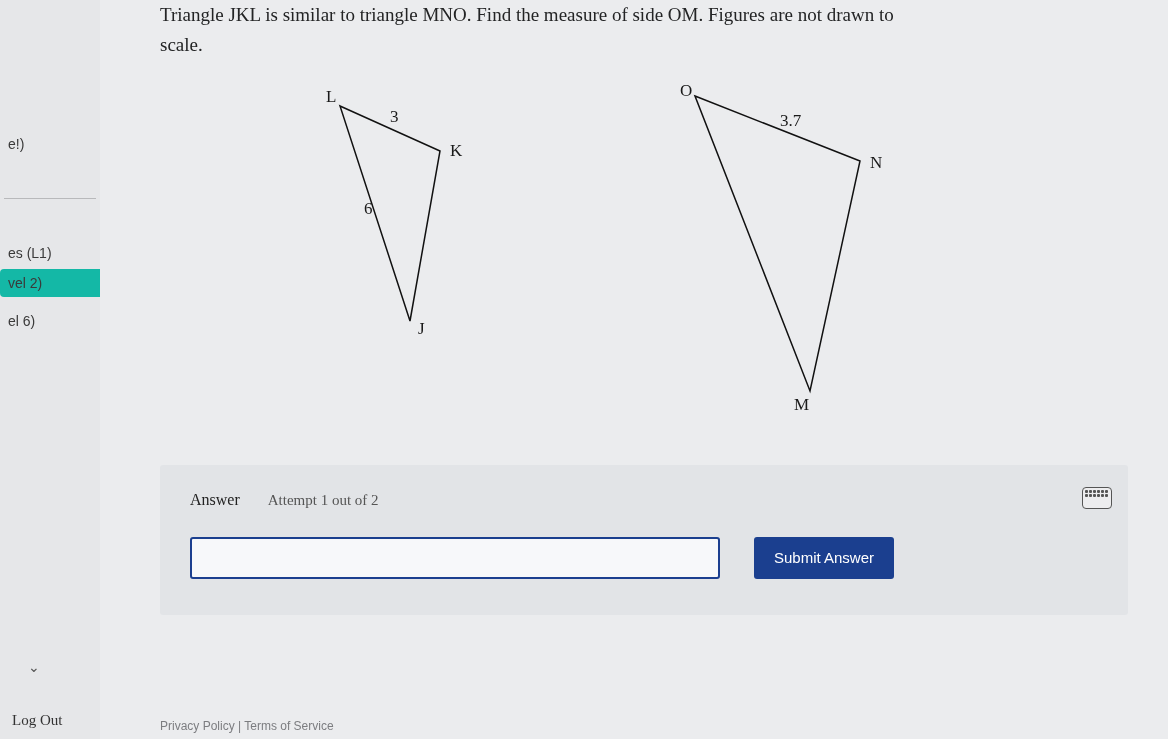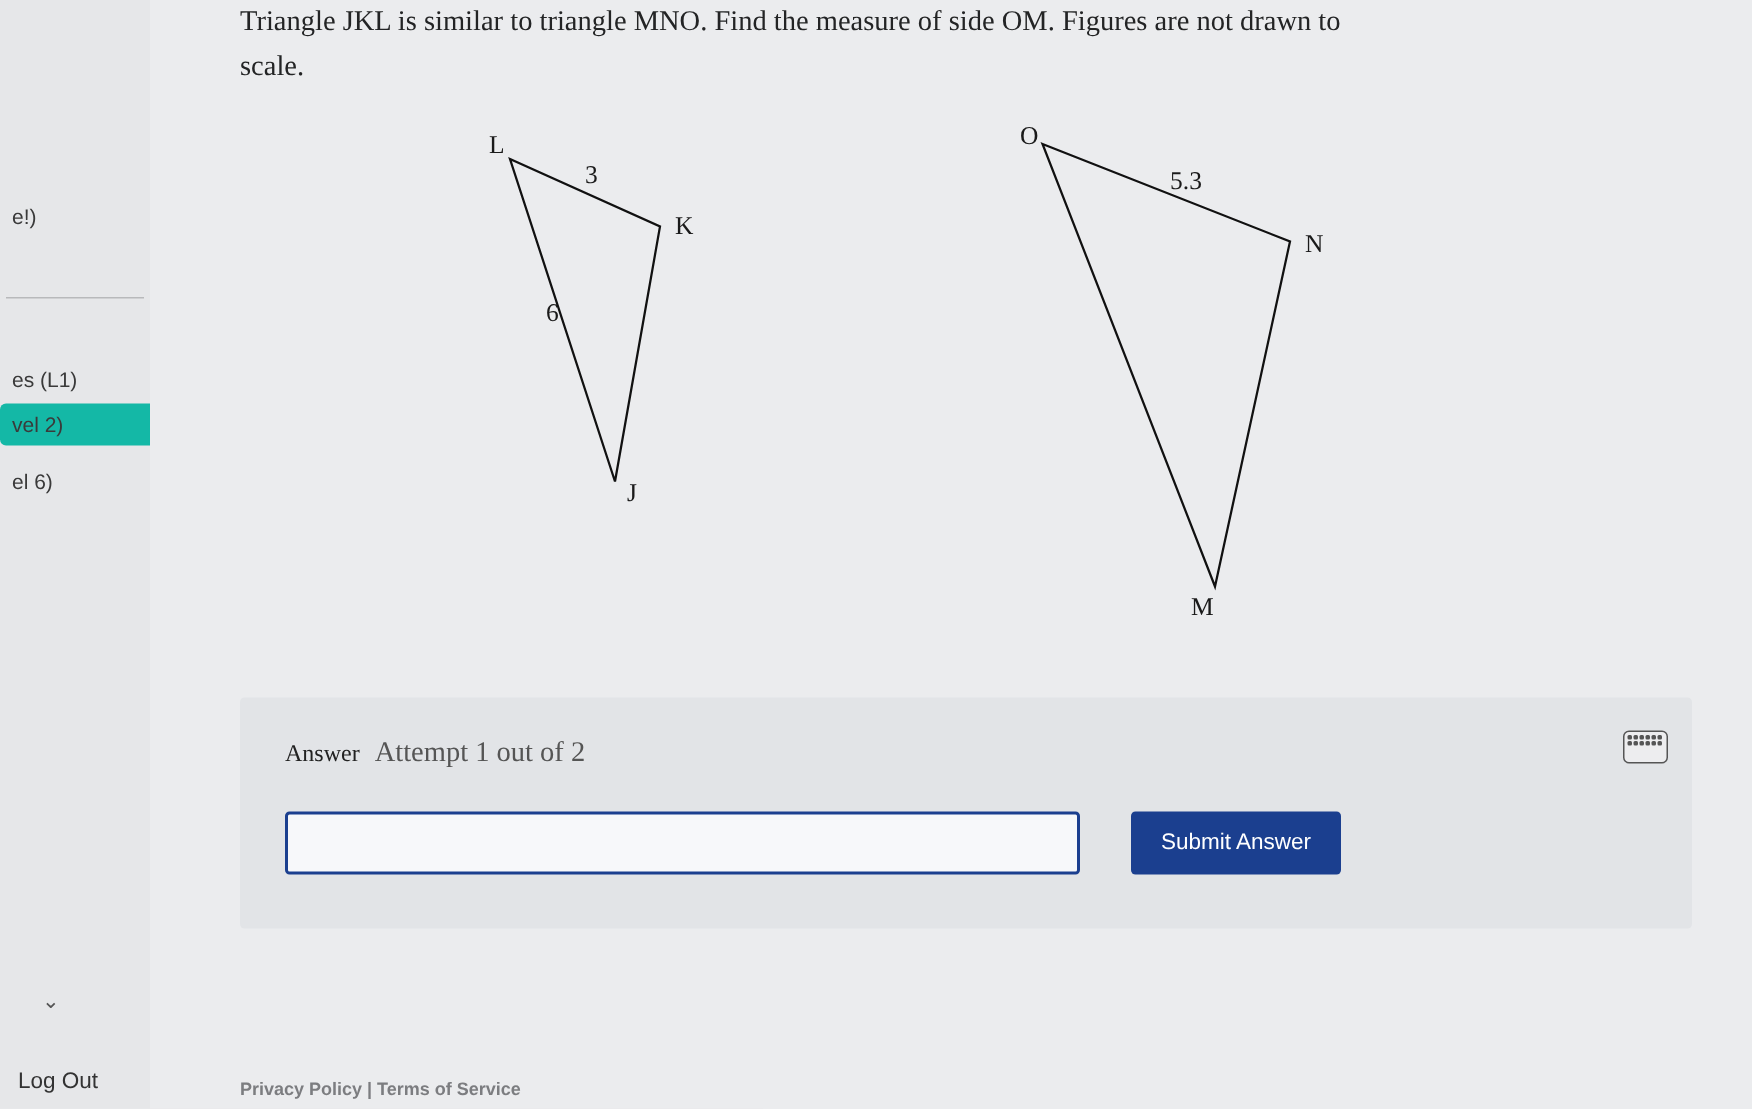--- a/index.html
+++ b/index.html
@@ -42,21 +42,21 @@
     left: 28px;
     bottom: 64px;
     font-size: 14px;
     color: #555;
     font-family: Arial, sans-serif;
   }
   .logout {
     position: absolute;
     left: 12px;
     bottom: 10px;
-    font-family: Liberation Sans, sans-serif;
+    font-family: Liberation Serif, serif;
     font-size: 15px;
     color: #333;
   }
   .main {
     position: absolute;
     left: 100px;
     right: 0;
     top: 0;
     bottom: 0;
     background: #ebecee;
@@ -86,21 +86,21 @@
     padding: 26px 30px 36px 30px;
     margin-top: 34px;
     position: relative;
   }
   .answer-row {
     font-size: 16px;
     color: #222;
     margin-bottom: 28px;
   }
   .answer-row b { font-weight: normal; text-align: right; }
-  .attempt { color: #555; font-size: 19px; margin-left: 6px; }
+  .attempt { color: #555; font-size: 15px; margin-left: 24px; }
   .input-row { display: flex; gap: 34px; align-items: center; }
   .ans-input {
     flex: 0 0 530px;
     height: 42px;
     border: 2px solid #1b3f8f;
     border-radius: 3px;
     background: #f7f8fa;
     padding: 0 10px;
     font-size: 16px;
     font-family: Georgia, serif;
@@ -134,21 +134,20 @@
   .kbd-icon span {
     width: 3px; height: 3px; background: #555; border-radius: 1px;
   }
   .footer {
     position: absolute;
     left: 160px;
     bottom: 6px;
     font-family: Arial, sans-serif;
     font-size: 12px;
     color: #7c7d80;
-    font-weight: bold;
   }
 </style>
 </head>
 <body>
 
 <div class="sidebar">
   <div class="side-item" style="margin-top:130px">e!)</div>
   <hr class="side-hr" style="margin-top:40px;margin-bottom:40px">
   <div class="side-item">es (L1)</div>
   <div class="side-item side-sel">vel 2)</div>
@@ -171,21 +170,21 @@
     <span class="vlabel" style="left:166px; top:6px;">L</span>
     <span class="vlabel" style="left:230px; top:26px;">3</span>
     <span class="vlabel" style="left:290px; top:60px;">K</span>
     <span class="vlabel" style="left:204px; top:118px;">6</span>
     <span class="vlabel" style="left:258px; top:238px;">J</span>
 
     <svg class="fig-svg" style="left:500px; top:0px;" width="260" height="330">
       <polygon points="35,15 200,80 150,310" fill="none" stroke="#111" stroke-width="1.5"></polygon>
     </svg>
     <span class="vlabel" style="left:520px; top:0px;">O</span>
-    <span class="vlabel" style="left:620px; top:30px;">5.3</span>
+    <span class="vlabel" style="left:620px; top:30px;">3.7</span>
     <span class="vlabel" style="left:710px; top:72px;">N</span>
     <span class="vlabel" style="left:634px; top:314px;">M</span>
   </div>
 
   <div class="answer-panel">
     <div class="kbd-icon">
       <span></span>
         <span></span>
         <span></span>
         <span></span>

